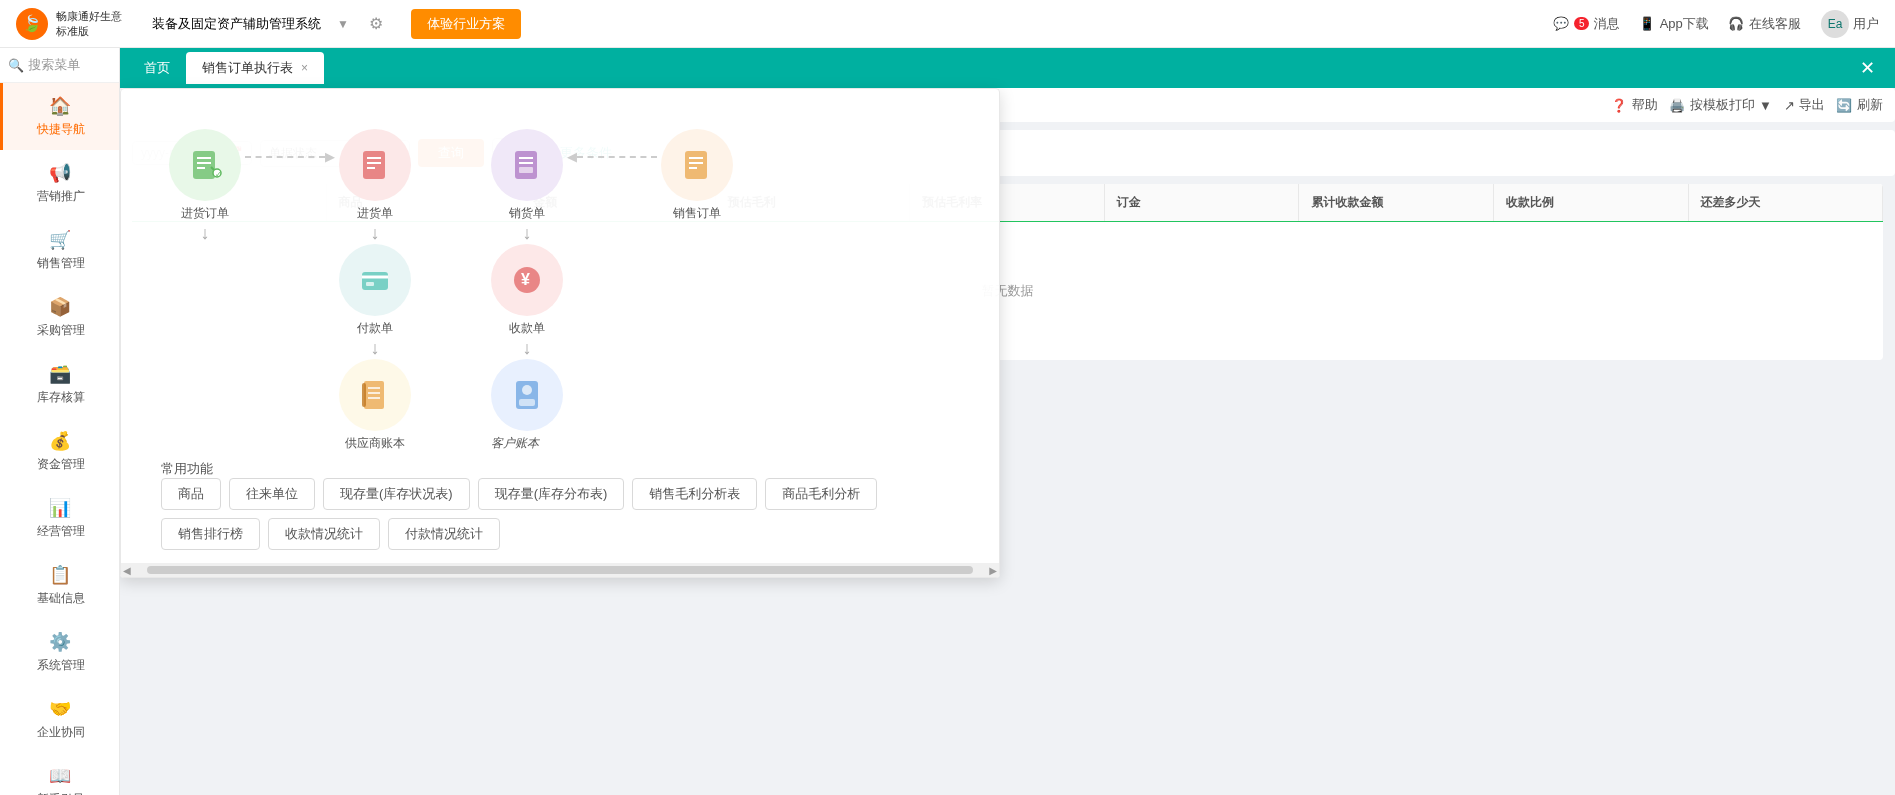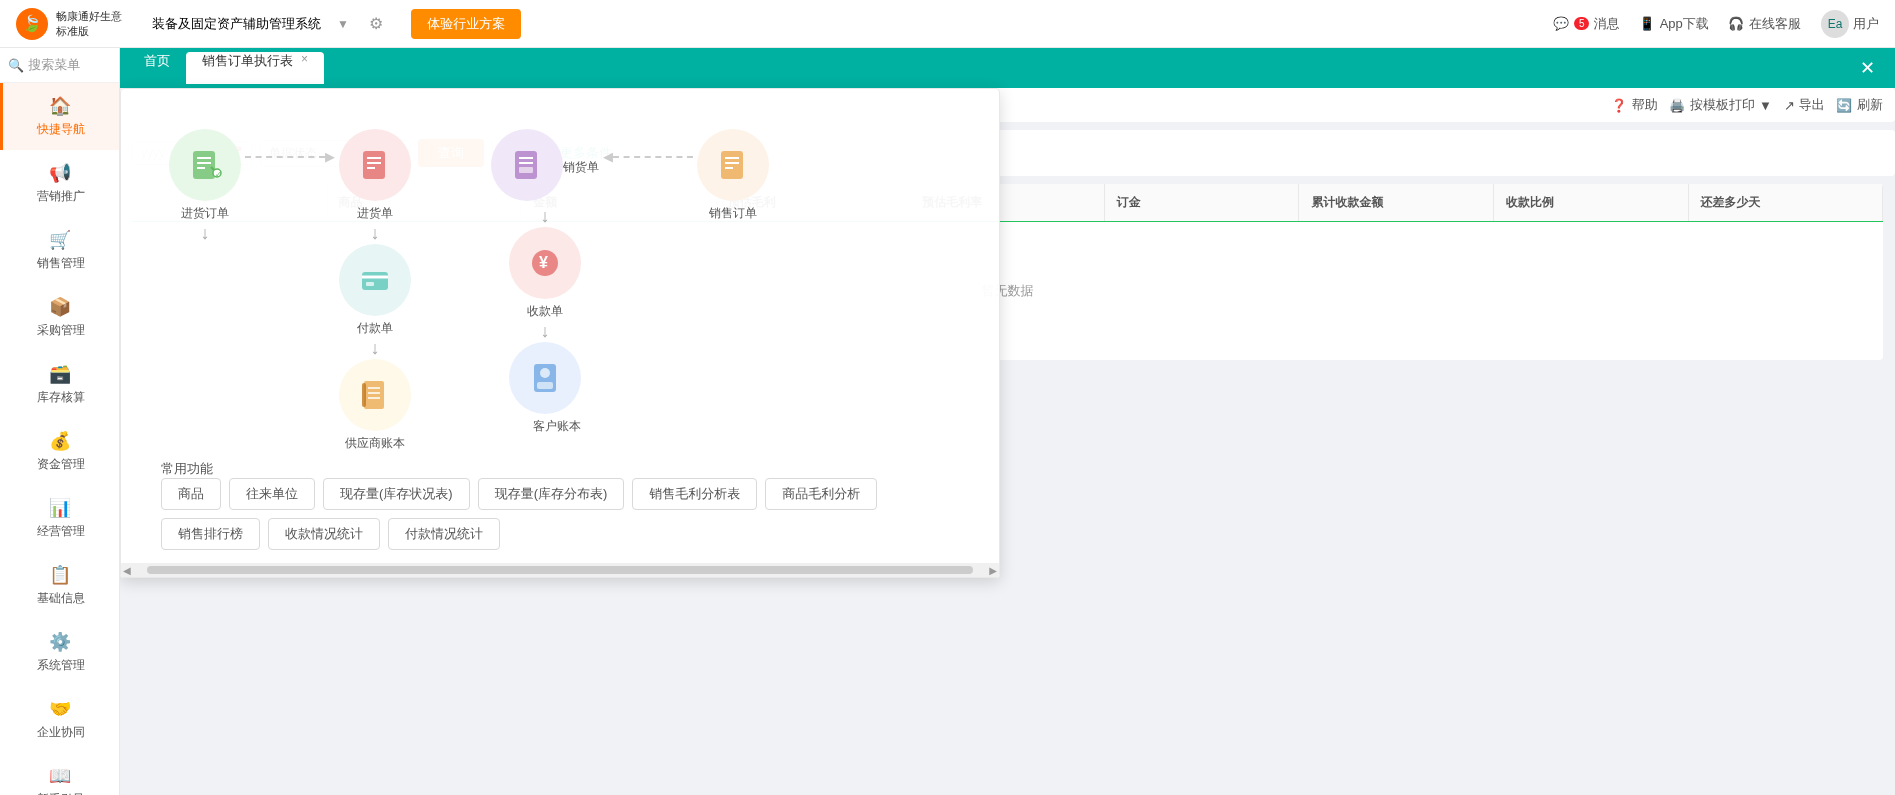--- a/index.html
+++ b/index.html
@@ -120,20 +120,21 @@
       height: 40px;
       background: #00b0a0;
       display: flex;
       align-items: center;
       padding: 0 8px;
     }
     .tab-item {
       height: 32px;
       padding: 0 16px;
       display: flex;
+      align-items: center;
       gap: 8px;
       cursor: pointer;
       font-size: 13px;
       border-radius: 4px 4px 0 0;
       color: #fff;
     }
     .tab-item.home { background: transparent; }
     .tab-item.active { background: #fff; color: #333; }
     .tab-close { font-size: 12px; color: #999; cursor: pointer; }
     .tab-bar-close {
@@ -563,21 +564,21 @@
                 <line x1="11" y1="21" x2="23" y2="21" stroke="white" stroke-width="1.5"></line>
               </svg>
           </div>
           <span class="flow-label">供应商账本</span>
         </div>
       </div>
 
       <div style="width:80px;"></div>
 
       <div style="display:flex; flex-direction:column; align-items:center;">
-        <div style="display:flex; flex-direction:row; align-items:center;">
+        <div style="display:flex; flex-direction:column; align-items:center;">
           <div class="flow-node node-purple">
             <svg width="36" height="36" viewBox="0 0 36 36">
                 <rect x="6" y="4" width="22" height="28" rx="3" fill="#9b59b6" opacity="0.6"></rect>
                 <line x1="10" y1="11" x2="24" y2="11" stroke="white" stroke-width="2"></line>
                 <line x1="10" y1="16" x2="24" y2="16" stroke="white" stroke-width="2"></line>
                 <rect x="10" y="20" width="14" height="6" rx="1" fill="white" opacity="0.6"></rect>
               </svg>
           </div>
           <span class="flow-label">销货单</span>
         </div>
@@ -585,21 +586,21 @@
         <div style="display:flex; flex-direction:column; align-items:center;">
           <div class="flow-node node-red">
             <svg width="36" height="36" viewBox="0 0 36 36">
                 <circle cx="18" cy="18" r="13" fill="#e05c5c" opacity="0.7"></circle>
                 <text x="12" y="23" fill="white" font-size="16" font-weight="bold">¥</text>
               </svg>
           </div>
           <span class="flow-label">收款单</span>
         </div>
         <div style="color:#aaa; font-size:18px; margin:2px 0; line-height:1;">↓</div>
-        <div style="display:flex; flex-direction:column; align-items:flex-end;">
+        <div style="display:flex; flex-direction:column; align-items:flex-start;font-style:italic;">
           <div class="flow-node node-blue">
             <svg width="36" height="36" viewBox="0 0 36 36">
                 <rect x="7" y="4" width="22" height="28" rx="3" fill="#4a90d9" opacity="0.6"></rect>
                 <circle cx="18" cy="13" r="5" fill="white" opacity="0.7"></circle>
                 <rect x="10" y="22" width="16" height="7" rx="2" fill="white" opacity="0.6"></rect>
               </svg>
           </div>
           <span class="flow-label">客户账本</span>
         </div>
       </div>

